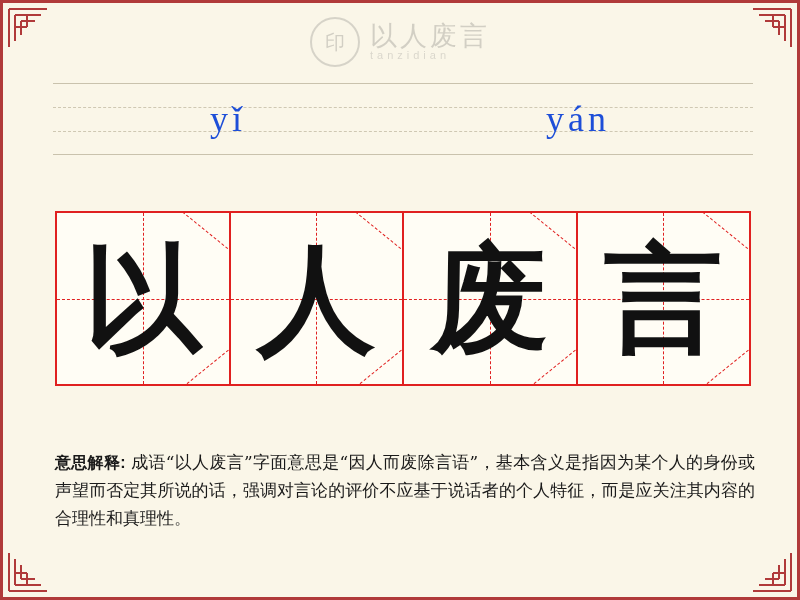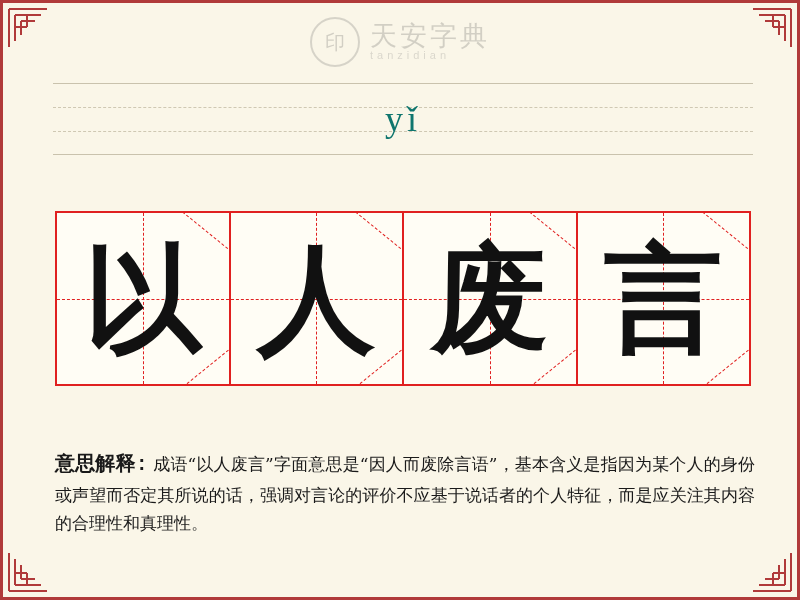--- a/index.html
+++ b/index.html
@@ -102,21 +102,21 @@
     height: 72px;
     display: flex;
   }
   .pinyin-cell {
     flex: 1 1 0;
     display: flex;
     align-items: center;
     justify-content: center;
     font-family: "Liberation Serif", serif;
     font-size: 36px;
-    color: #0f766e;
+    color: #1d4ed8;
     letter-spacing: 4px;
   }
 
   
   .char-grid {
     position: absolute;
     top: 208px;
     left: 52px;
     width: 696px;
     height: 175px;
@@ -173,22 +173,22 @@
     left: 52px;
     width: 700px;
     font-family: "DejaVu Serif", "Liberation Serif", serif;
     font-size: 17px;
     line-height: 1.65;
     color: #1a1a1a;
     text-align: justify;
   }
   .explain .label {
     font-weight: bold;
-    font-family: Liberation Mono, monospace;
-    font-size: 20px;
+    font-family: Liberation Sans, sans-serif;
+    font-size: 16px;
   }
   .explain .body { }
 </style>
 </head>
 <body>
 
 <div class="page">
 
   <div class="corner tl">
     <svg width="46" height="46" viewBox="0 0 46 46">
@@ -227,32 +227,33 @@
         <path d="M10 10 h26 M10 10 v26"></path>
         <path d="M16 16 h14 M16 16 v14"></path>
         <path d="M22 10 v12 M10 22 h12"></path>
       </g>
     </svg>
   </div>
 
   <div class="watermark">
     <div class="wm-seal">印</div>
     <div class="wm-text">
-      <div class="wm-title">天安字典</div>
+      <div class="wm-title">以人废言</div>
       <div class="wm-sub">tanzidian</div>
     </div>
   </div>
 
   <div class="pinyin-block">
     <div class="staff s1"></div>
     <div class="staff s2"></div>
     <div class="staff s3"></div>
     <div class="staff s4"></div>
     <div class="pinyin-row">
       <div class="pinyin-cell">yǐ</div>
+      <div class="pinyin-cell">yán</div>
     </div>
   </div>
 
   <div class="char-grid">
     <div class="char-cell">
       <div class="cross h"></div>
       <div class="cross v"></div>
       <div class="diag d1"></div>
       <div class="diag d2"></div>
       <div class="char-glyph">以</div>

